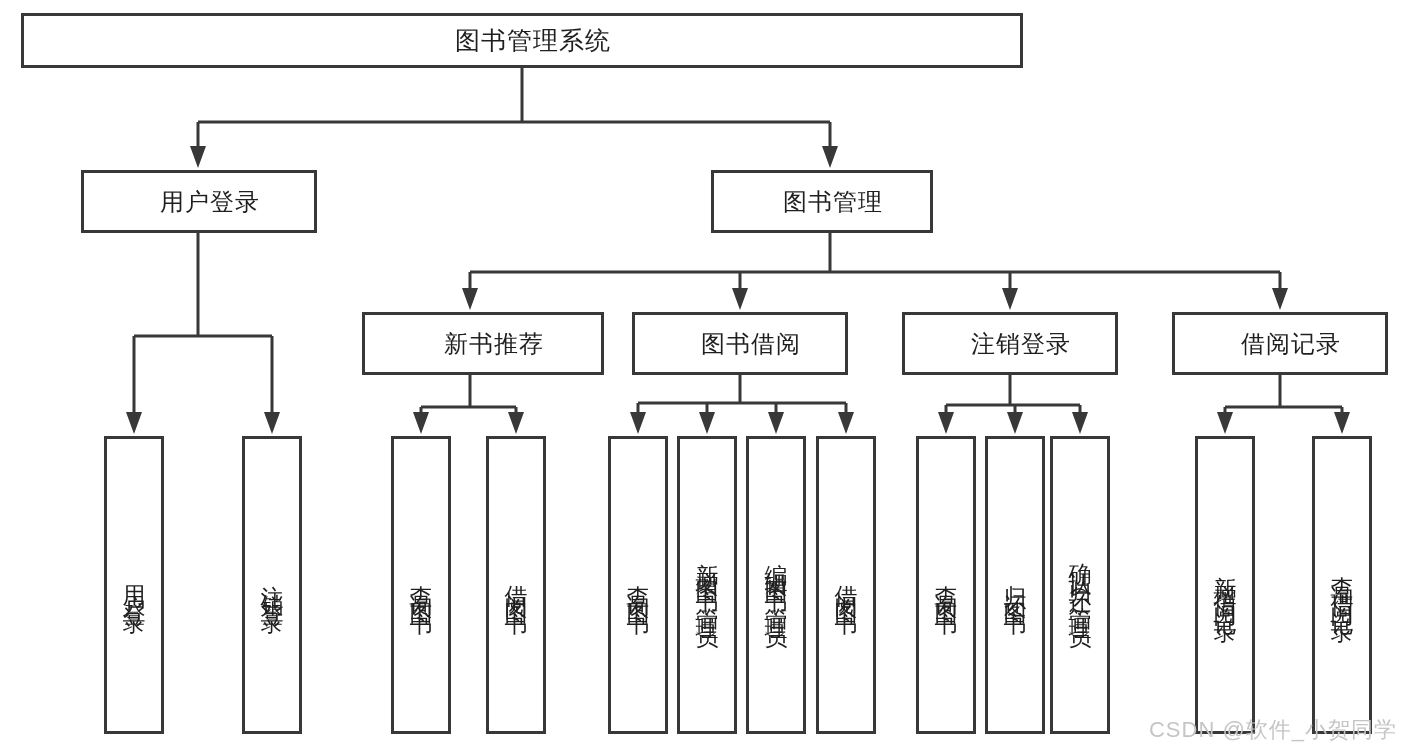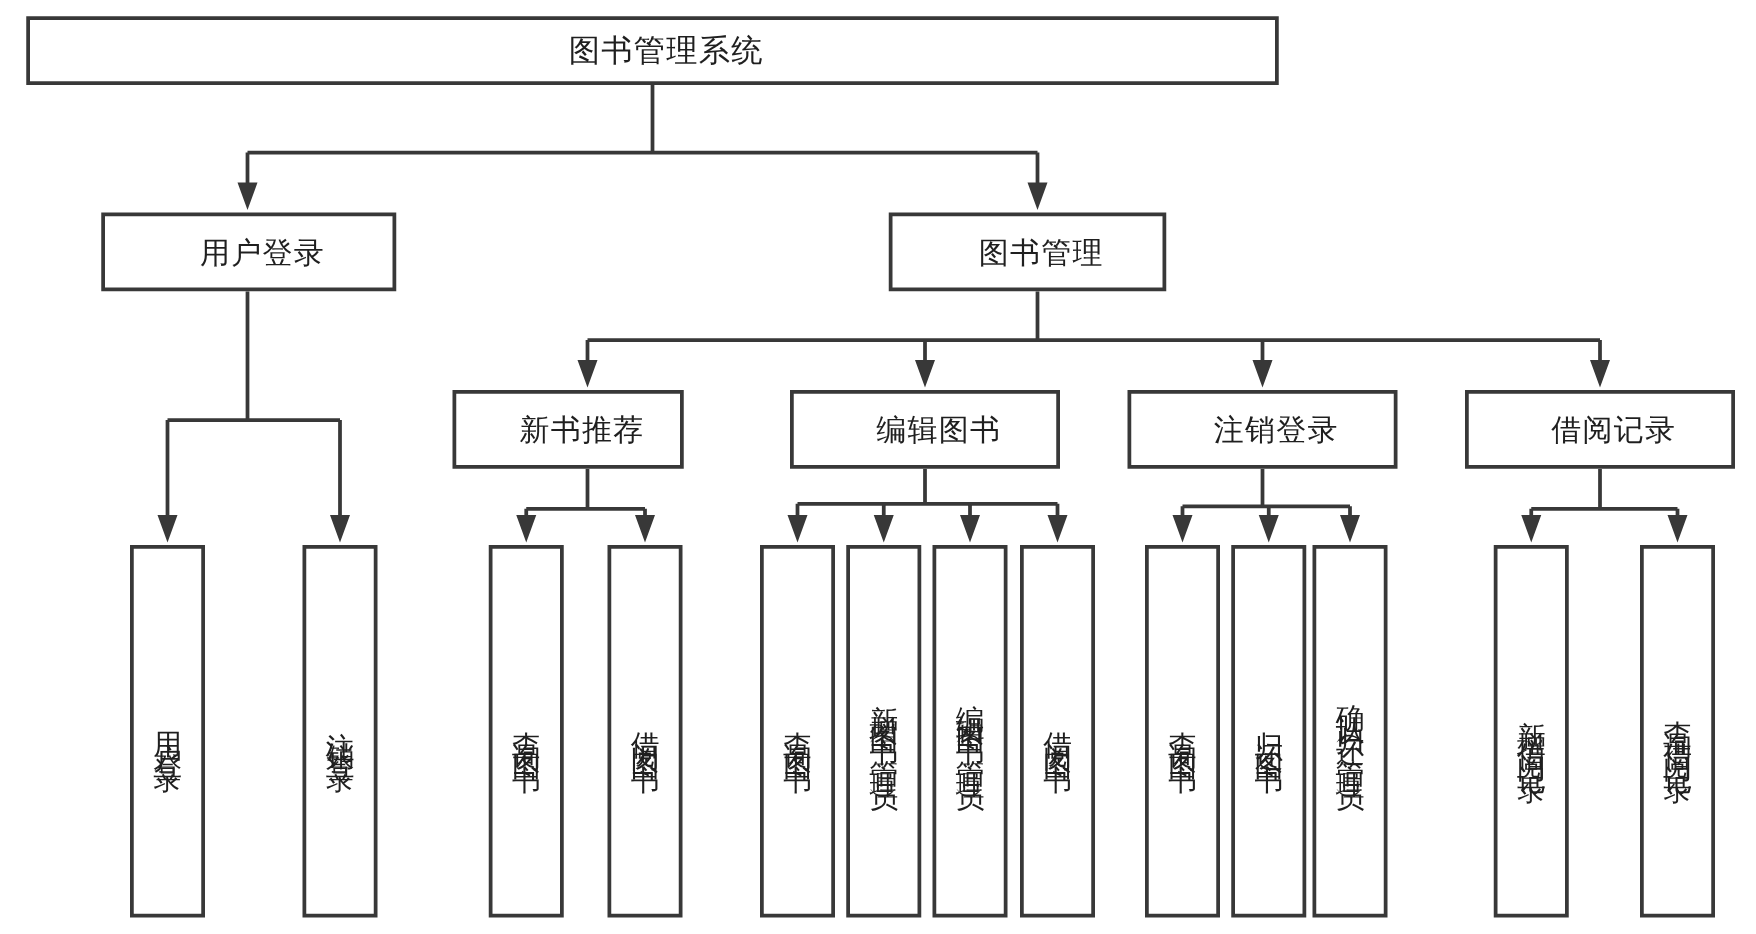--- a/index.html
+++ b/index.html
@@ -88,25 +88,25 @@
     <span>图书管理系统</span>
   </div>
 
   <div class="node hnode" style="left:81px;top:170px;width:236px;height:63px">
     <span>用户登录</span>
   </div>
   <div class="node hnode" style="left:711px;top:170px;width:222px;height:63px">
     <span>图书管理</span>
   </div>
 
-  <div class="node hnode" style="left:362px;top:312px;width:185px;height:63px">
+  <div class="node hnode" style="left:362px;top:312px;width:242px;height:63px">
     <span>新书推荐</span>
   </div>
   <div class="node hnode" style="left:632px;top:312px;width:216px;height:63px">
-    <span>编辑图书</span>
+    <span>图书借阅</span>
   </div>
   <div class="node hnode" style="left:902px;top:312px;width:216px;height:63px">
     <span>注销登录</span>
   </div>
   <div class="node hnode" style="left:1172px;top:312px;width:216px;height:63px">
     <span>借阅记录</span>
   </div>
 
   <div class="node vnode" style="left:104px;top:436px;width:60px;height:298px">
     <span class="vtext">用户登录</span>
@@ -145,14 +145,15 @@
     <span class="vtext">确认归还（管理员）</span>
   </div>
 
   <div class="node vnode" style="left:1195px;top:436px;width:60px;height:298px">
     <span class="vtext">新增借阅记录</span>
   </div>
   <div class="node vnode" style="left:1312px;top:436px;width:60px;height:298px">
     <span class="vtext">查询借阅记录</span>
   </div>
 
+  <div class="watermark">CSDN @软件_小贺同学</div>
 
 </div>
 
 </body></html>

